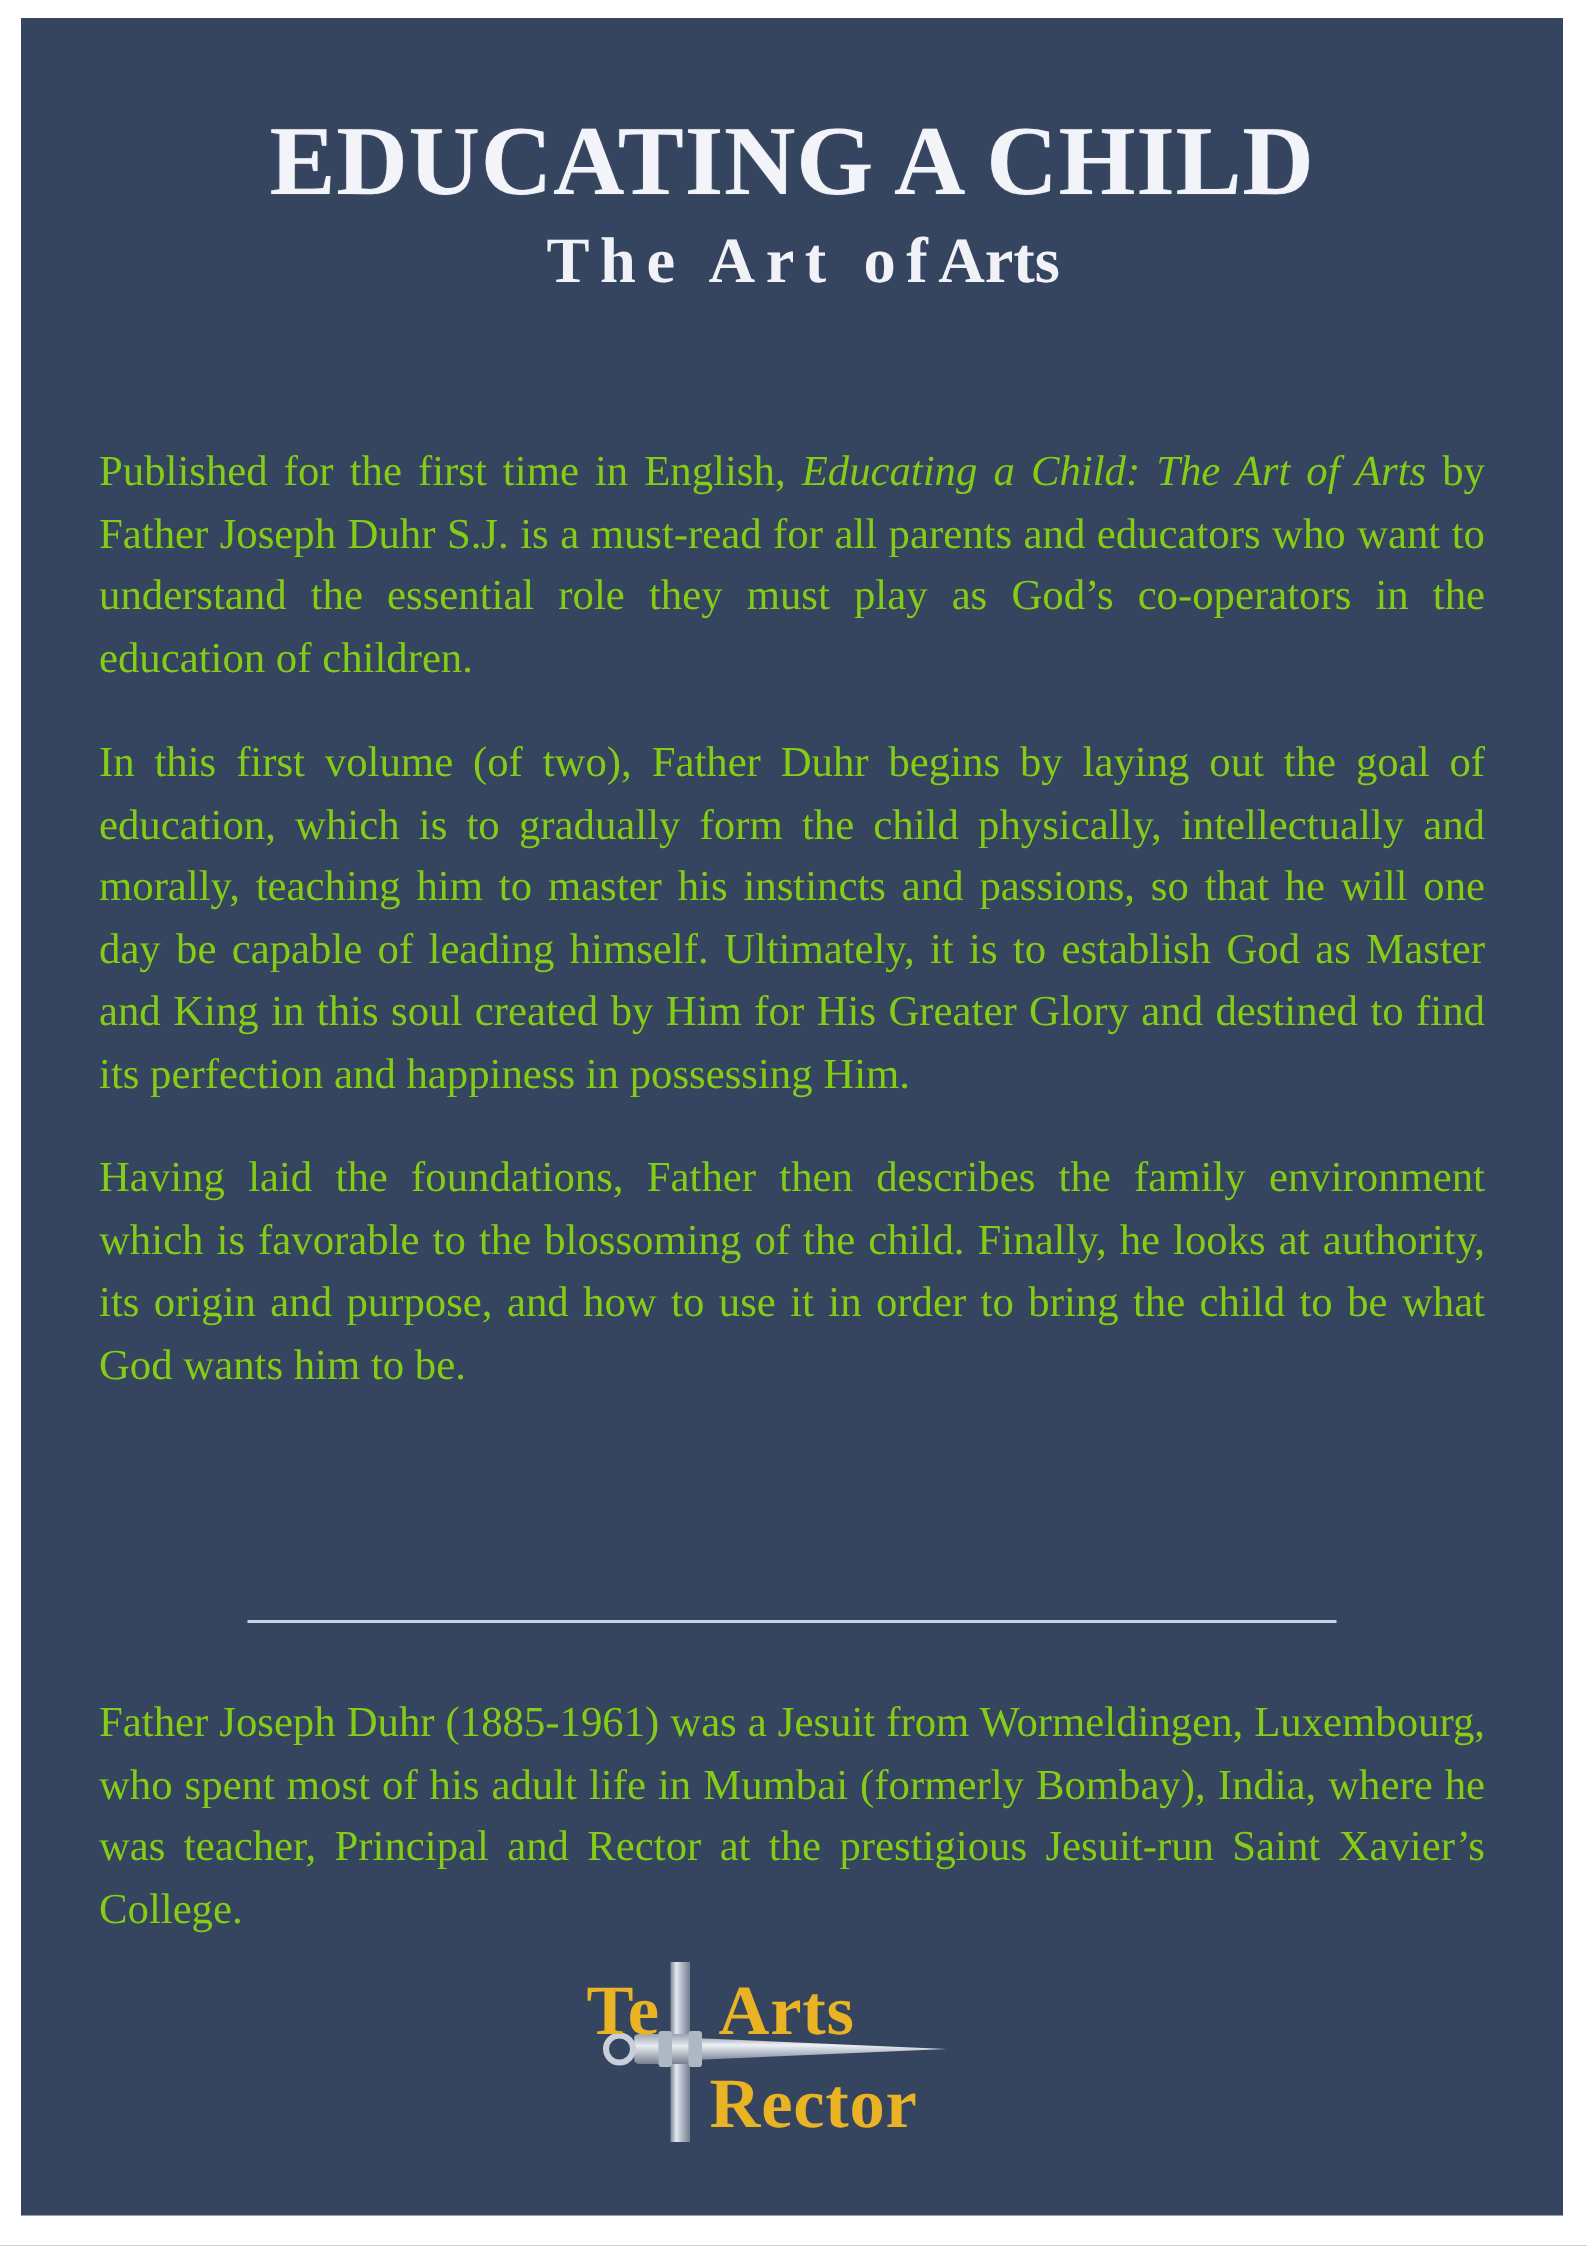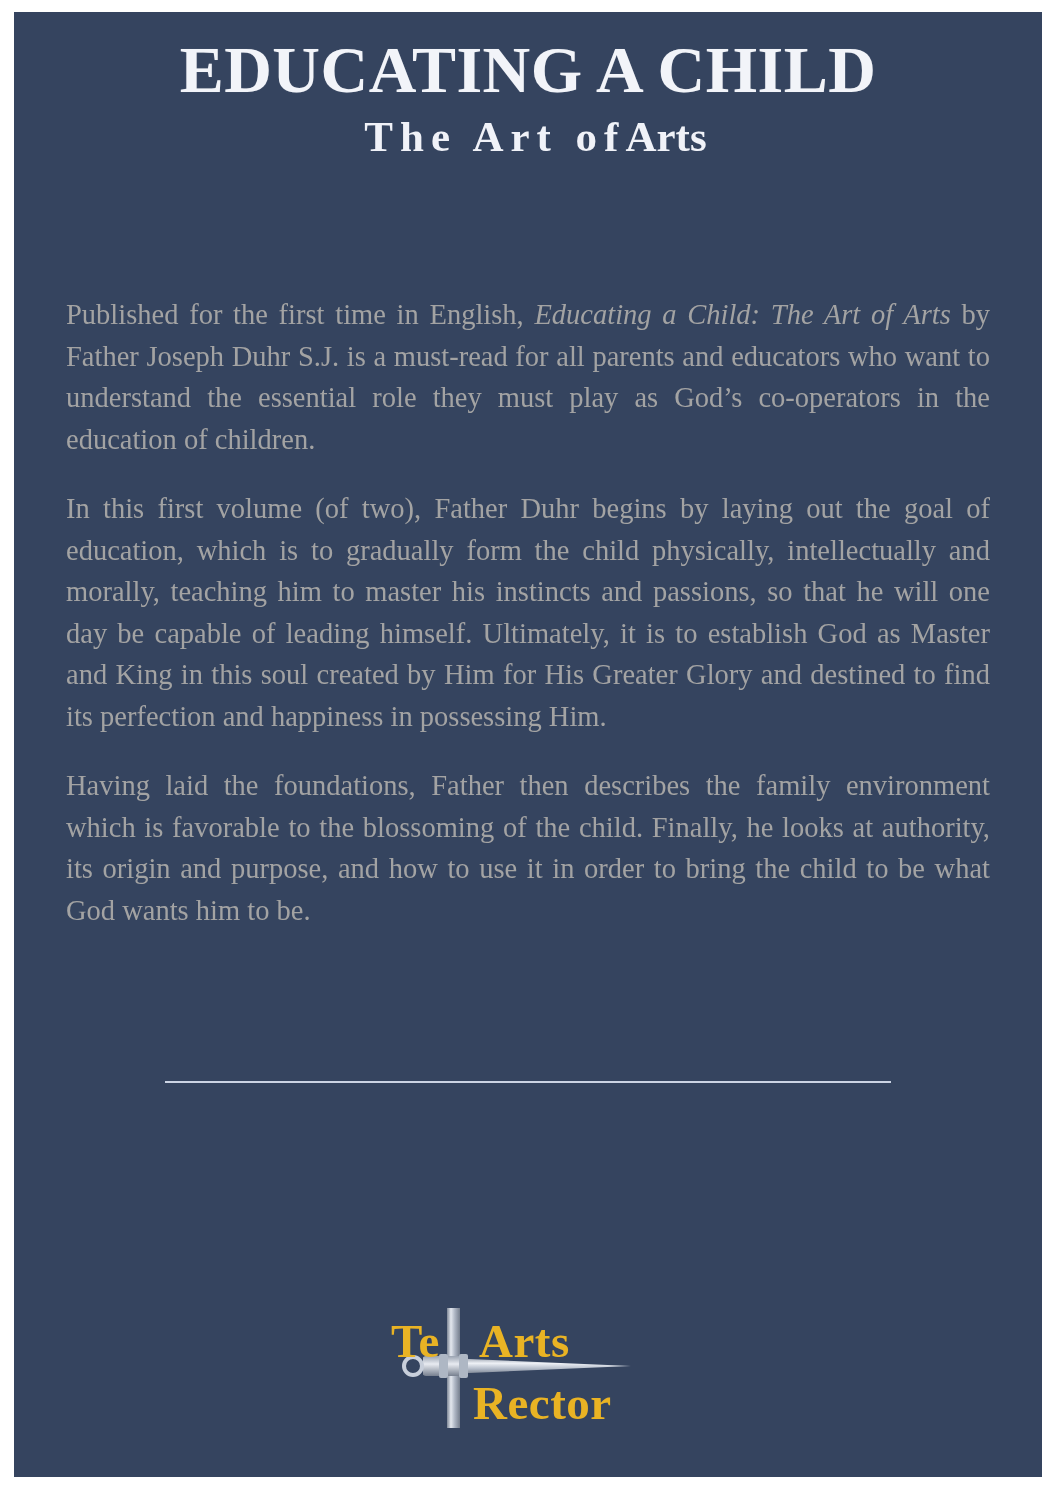--- a/index.html
+++ b/index.html
@@ -21,21 +21,21 @@
     width: 1028px;
     height: 1465px;
     background: #35445f;
     color: #dde2ec;
     overflow: hidden;
   }
 
   
   .title-block {
     text-align: center;
-    padding-top: 24px;
+    padding-top: 62px;
   }
   .main-title {
     font-size: 66px;
     font-weight: bold;
     letter-spacing: 0.5px;
     line-height: 1.04;
     color: #f2f4f9;
     margin: 0;
     text-shadow: 0 0 1px rgba(255,255,255,0.25);
   }
@@ -58,21 +58,21 @@
     left: 0;
     top: 282px;
     width: 924px;
   }
   .para {
     text-align: justify;
     text-justify: inter-word;
     font-size: 28.5px;
     line-height: 41.5px;
     margin: 0 0 28px 0;
-    color: #a3a3a3;
+    color: #84cc16;
     -webkit-font-smoothing: antialiased;
   }
   .para:last-child { margin-bottom: 0; }
   .para em {
     font-style: italic;
   }
 
   
   .divider-wrap {
     position: absolute;
@@ -149,20 +149,23 @@
 
     <p class="para">In this first volume (of two), Father Duhr begins by laying out the goal of education, which is to gradually form the child physically, intellectually and morally, teaching him to master his instincts and passions, so that he will one day be capable of leading himself. Ultimately, it is to establish God as Master and King in this soul created by Him for His Greater Glory and destined to find its perfection and happiness in possessing Him.</p>
 
     <p class="para">Having laid the foundations, Father then describes the family environment which is favorable to the blossoming of the child. Finally, he looks at authority, its origin and purpose, and how to use it in order to bring the child to be what God wants him to be.</p>
   </div>
 
   <div class="divider-wrap">
     <span class="divider"></span>
   </div>
 
+  <div class="bio-wrap">
+    <p class="para">Father Joseph Duhr (1885-1961) was a Jesuit from Wormeldingen, Luxembourg, who spent most of his adult life in Mumbai (formerly Bombay), India, where he was teacher, Principal and Rector at the prestigious Jesuit-run Saint Xavier’s College.</p>
+  </div>
 
   <div class="logo-wrap">
     <div class="logo">
 
       <svg class="logo-svg" viewBox="0 0 290 132">
         <defs>
           <linearGradient id="steelV" x1="0" y1="0" x2="1" y2="0">
             <stop offset="0%" stop-color="#7e8796"></stop>
             <stop offset="30%" stop-color="#e4e8ef"></stop>
             <stop offset="60%" stop-color="#aeb6c4"></stop>

